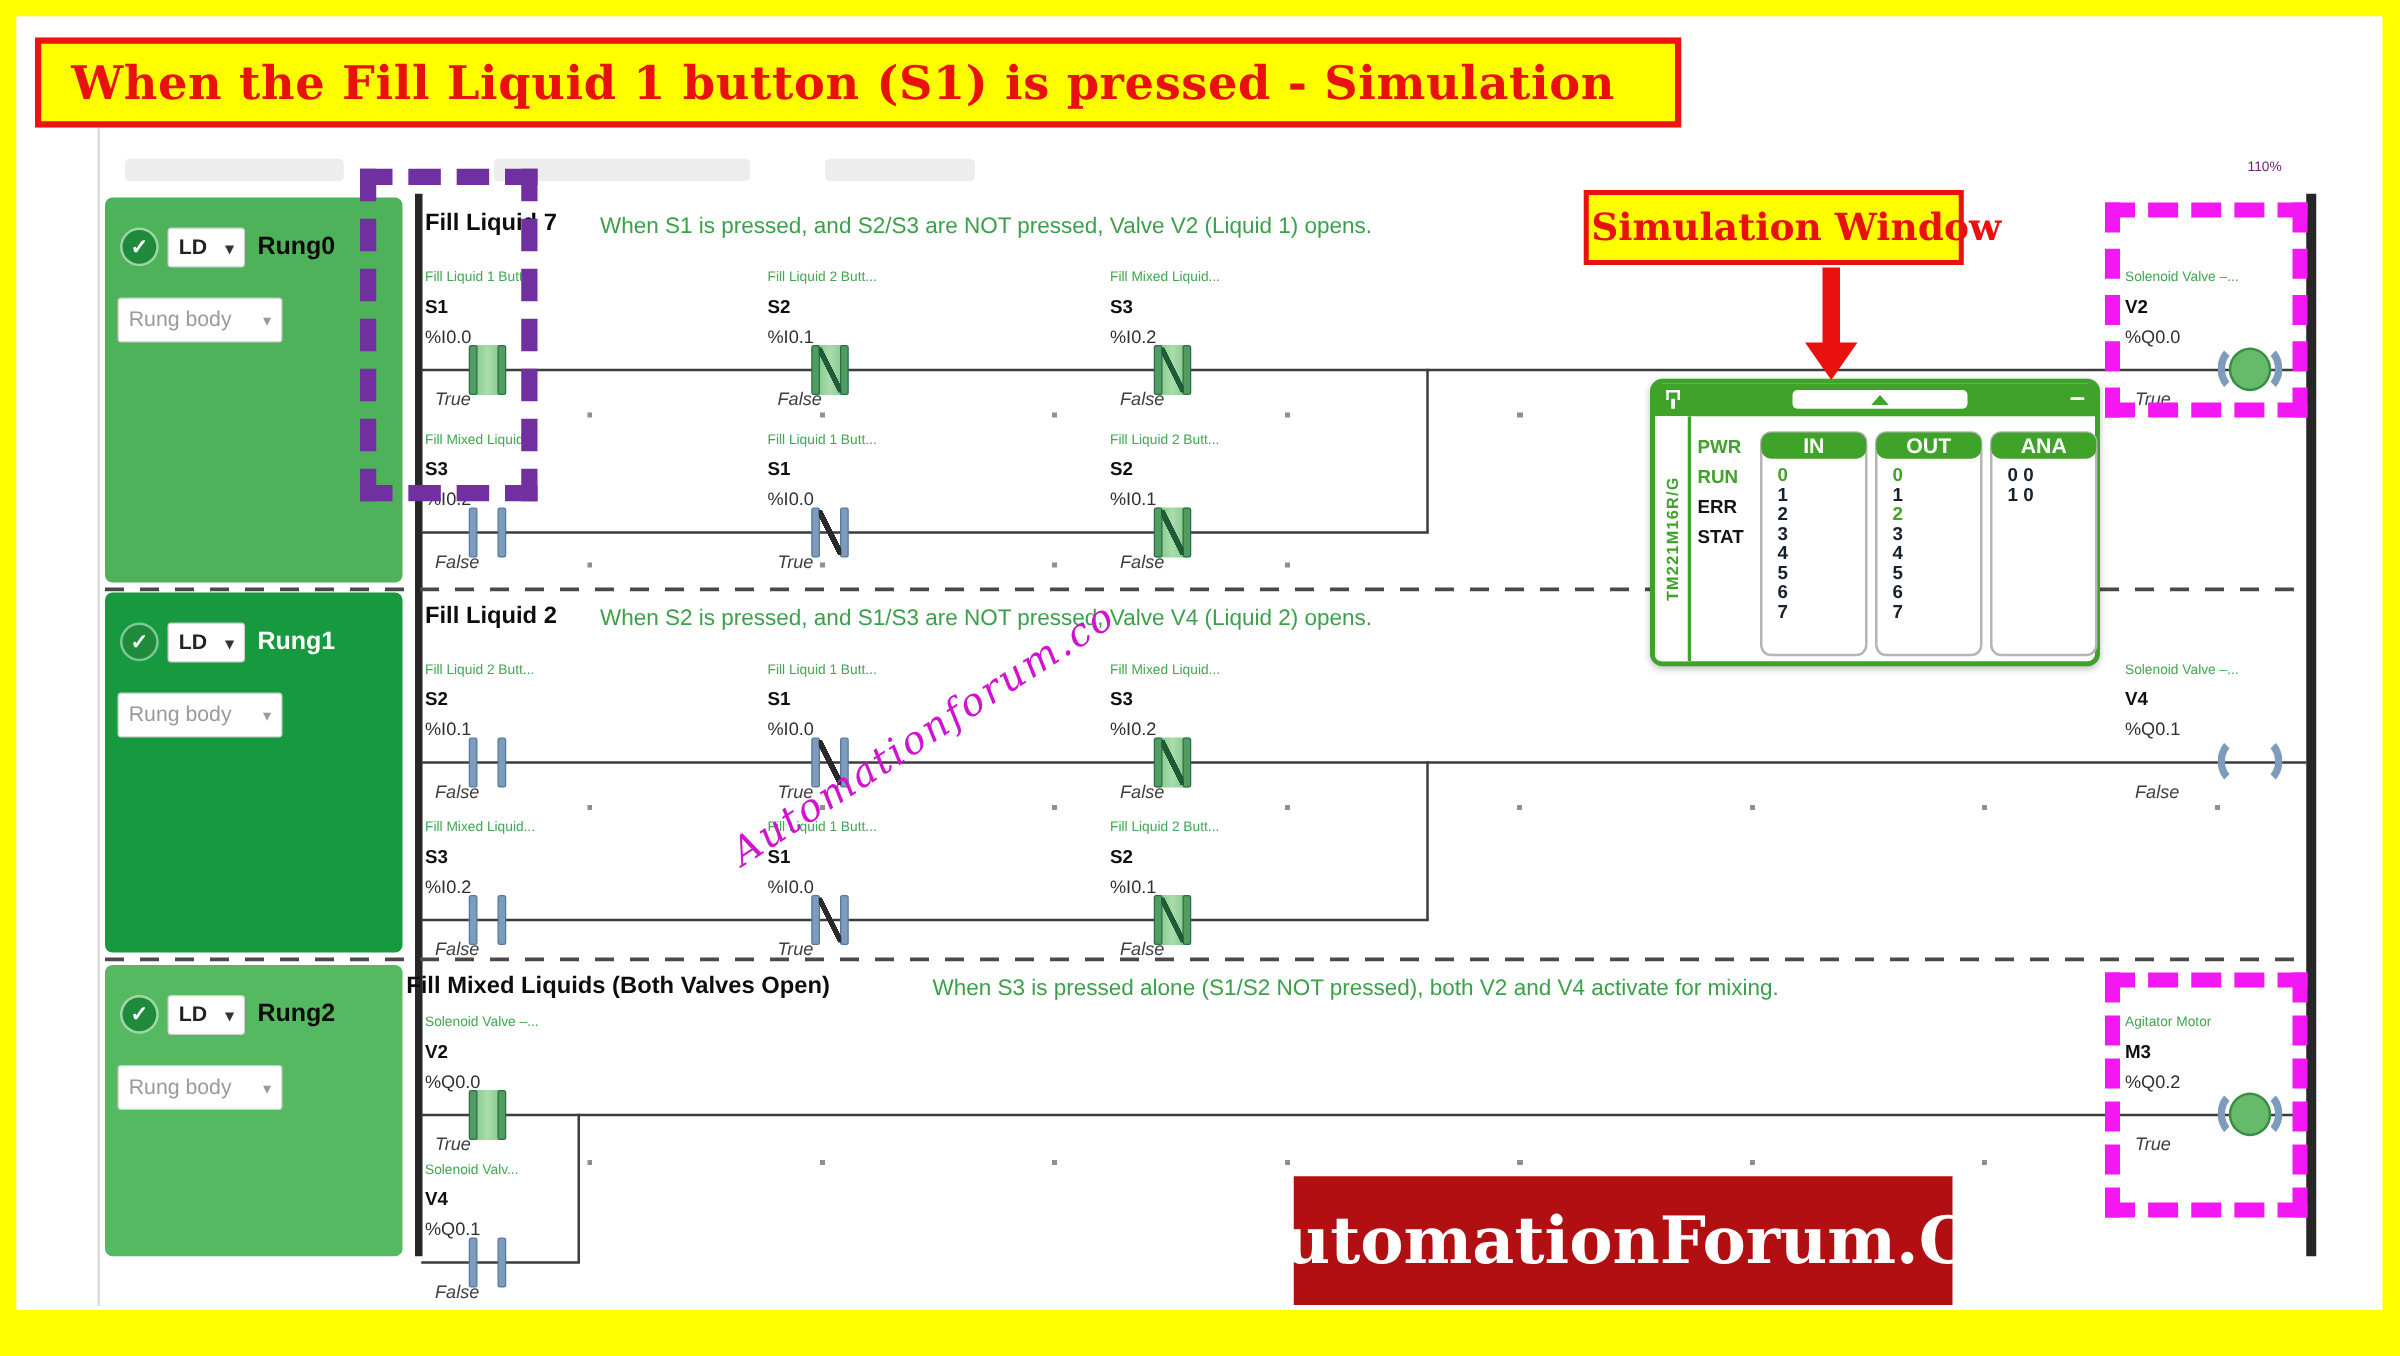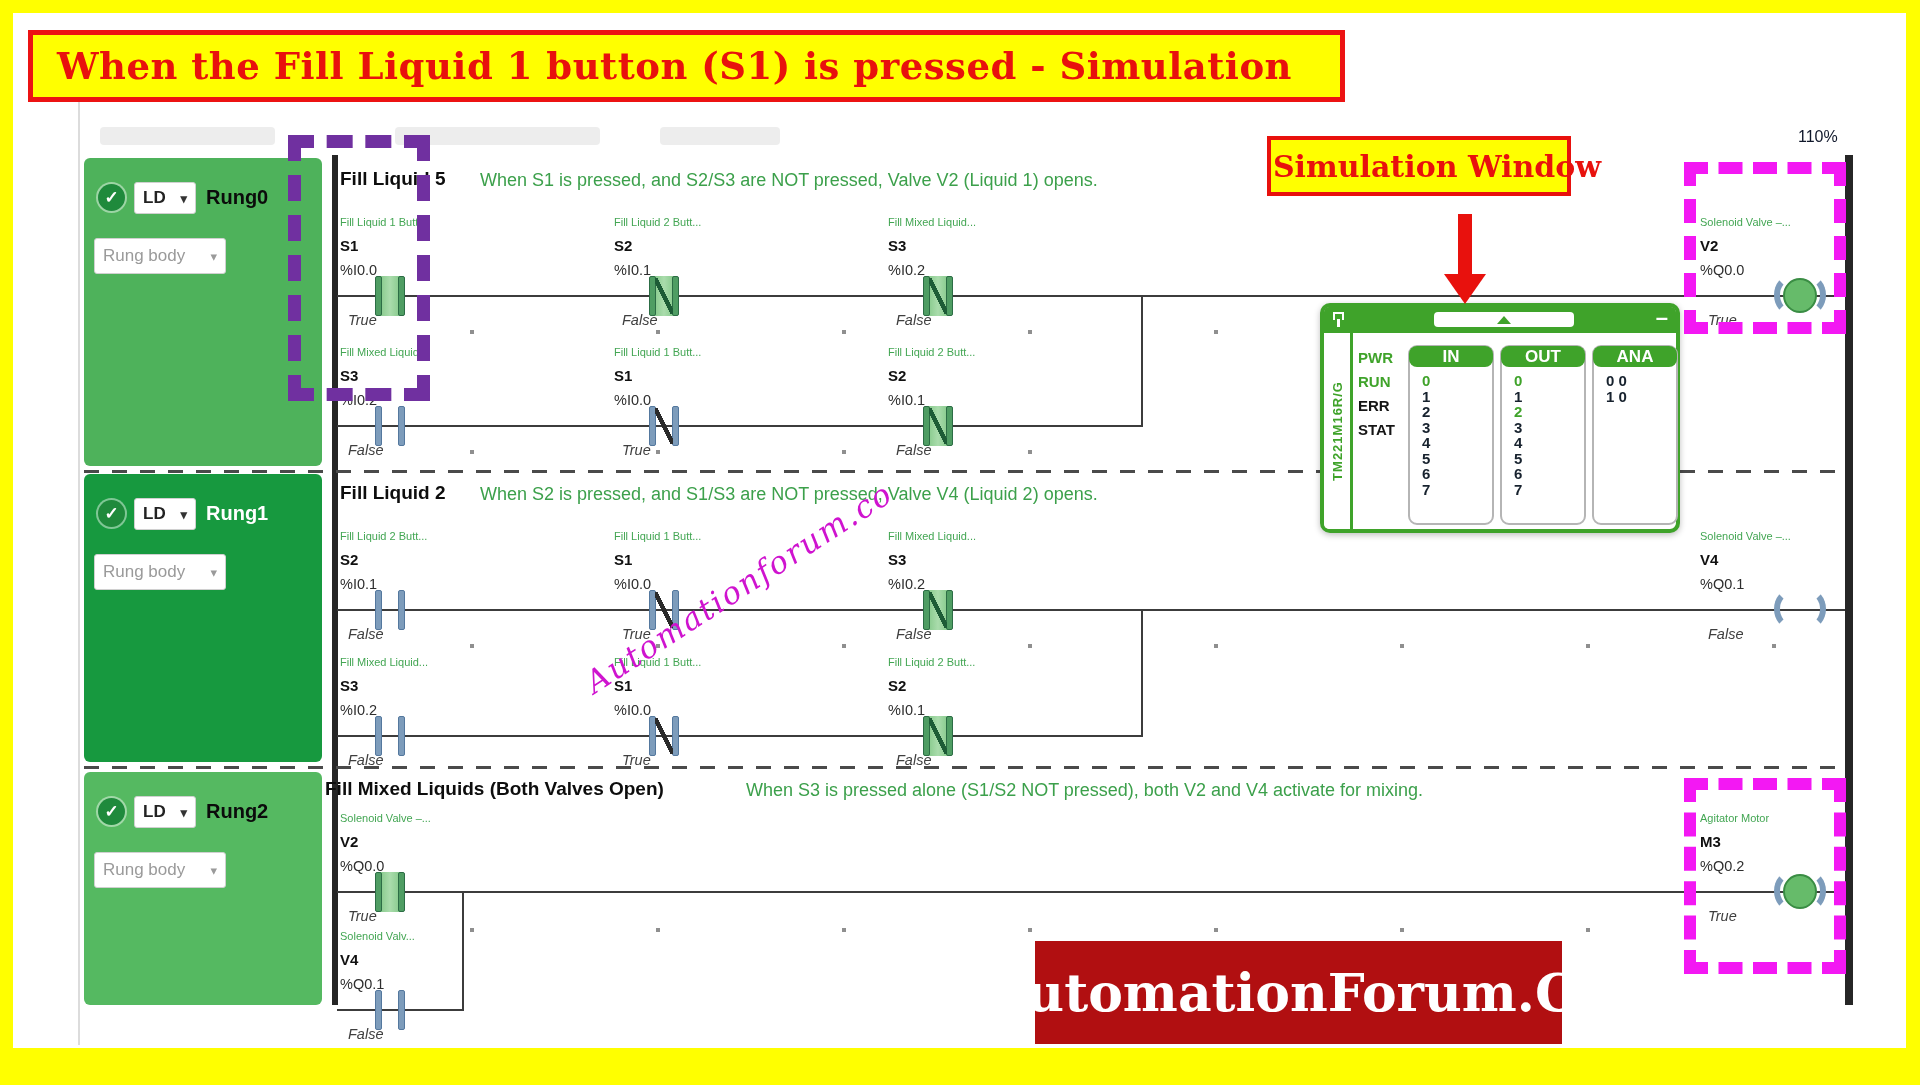--- a/index.html
+++ b/index.html
@@ -14,21 +14,21 @@
   .frame.bottom{left:0;top:1048px;width:1920px;height:37px;}
 
   
   .main-banner{position:absolute;left:28px;top:30px;width:1317px;height:72px;background:#ffff00;
     border:5px solid #ec1313;box-sizing:border-box;display:flex;align-items:center;z-index:41;}
   .main-banner span{font-family:"DejaVu Serif",serif;font-weight:bold;font-size:37px;color:#e8110d;
     padding-left:24px;white-space:nowrap;letter-spacing:.5px;}
 
   
   .pill{position:absolute;background:#ededed;border-radius:4px;height:18px;top:127px;z-index:1;}
-  .zoomhint{position:absolute;left:1798px;top:128px;color:#0f172a;font-size:16px;z-index:1;filter:blur(.6px);}
+  .zoomhint{position:absolute;left:1798px;top:128px;color:#701a75;font-size:11px;z-index:1;filter:blur(.6px);}
 
   .editor-edge{position:absolute;left:78px;top:100px;width:2px;height:945px;background:#dcdcdc;}
 
   
   .rung-box{position:absolute;left:84px;width:238px;border-radius:6px;z-index:3;}
   .rb0{top:158px;height:308px;background:#4eb25b;}
   .rb1{top:474px;height:288px;background:#17993f;}
   .rb2{top:772px;height:233px;background:#55b961;}
   .checkbadge{position:absolute;left:14px;top:26px;width:27px;height:27px;border-radius:50%;
     background:#1f8a3c;color:#fff;font-size:17px;font-weight:bold;display:flex;align-items:center;justify-content:center;
@@ -112,21 +112,21 @@
   .simwin .stat{position:absolute;left:34px;font-size:15px;font-weight:bold;}
   .simwin .stat.g{color:#3fa32a;} .simwin .stat.k{color:#151515;}
   .panel{position:absolute;top:38px;width:86px;height:180px;border:2px solid #b5b5b5;border-radius:9px;box-sizing:border-box;background:#fff;}
   .panel .phead{position:absolute;left:-1px;right:-1px;top:-1px;height:21px;background:#3fa32a;border-radius:8px 8px 8px 8px;
     color:#fff;font-size:17px;font-weight:bold;display:flex;align-items:center;justify-content:center;}
   .panel .nums{position:absolute;left:12px;top:26px;font-size:15px;font-weight:bold;line-height:15.5px;color:#17222e;}
   .panel .nums div.on{color:#3fa32a;}
   .panel .nums div{height:15.5px;}
 
   
-  .callout{position:absolute;left:1267px;top:136px;width:304px;height:60px;background:#ffff00;border:4px solid #e8110d;
+  .callout{position:absolute;left:1267px;top:152px;width:304px;height:60px;background:#ffff00;border:4px solid #e8110d;
     box-sizing:border-box;display:flex;align-items:center;justify-content:center;z-index:9;padding-left:36px;}
   .callout span{font-family:"DejaVu Serif",serif;font-weight:bold;font-size:30px;color:#e8110d;white-space:nowrap;}
   .arr-shaft{position:absolute;left:1458px;top:214px;width:14px;height:62px;background:#e8110d;z-index:9;}
   .arr-head{position:absolute;left:1444px;top:274px;width:0;height:0;border-left:21px solid transparent;
     border-right:21px solid transparent;border-top:30px solid #e8110d;z-index:9;}
 
   
   .watermark{position:absolute;left:545px;top:520px;width:540px;z-index:7;transform:rotate(-33deg);
     font-family:"DejaVu Serif",serif;font-style:italic;font-size:31px;color:#cf13cf;letter-spacing:2px;white-space:nowrap;}
 
@@ -153,21 +153,21 @@
     <div class="checkbadge"></div>
     <div class="dd lang">
         <span>LD</span>
       </div>
     <div class="rung-name">Rung0</div>
     <div class="dd body">
         <span>Rung body</span>
       </div>
   </div>
 
-  <div class="rung-title" style="left:340px;top:168px;">Fill Liquid 5</div>
+  <div class="rung-title" style="left:340px;top:168px;">Fill Liquid 7</div>
   <div class="rung-comment" style="left:480px;top:170px;">When S1 is pressed, and S2/S3 are NOT pressed, Valve V2 (Liquid 1) opens.</div>
 
   <div class="wire" style="left:337px;top:295px;width:1508px;"></div>
   <div class="wire" style="left:337px;top:425px;width:806px;"></div>
   <div class="vwire" style="left:1141px;top:295px;height:131px;"></div>
   <div class="dots" style="left:470px;top:330px;width:1190px;"></div>
   <div class="dots" style="left:470px;top:450px;width:680px;"></div>
 
   <div class="cell" style="left:340px;top:210px;">
     <div class="desc">Fill Liquid 1 Butt...</div>

